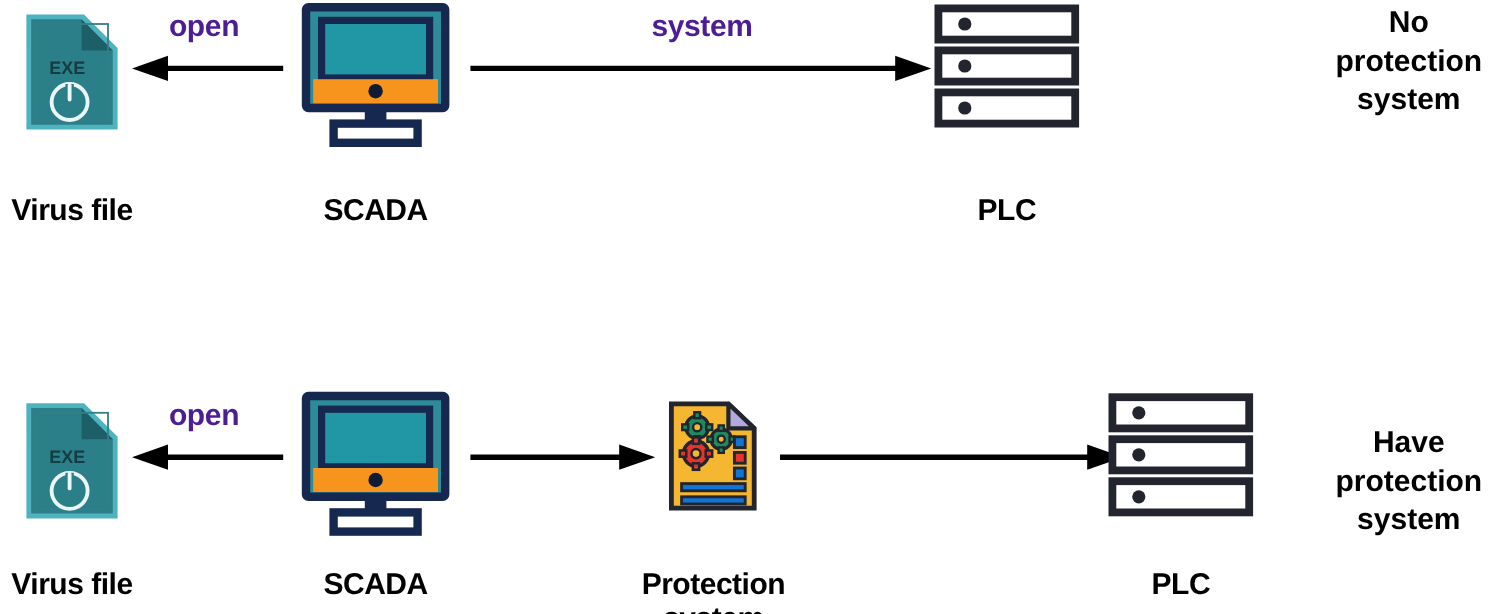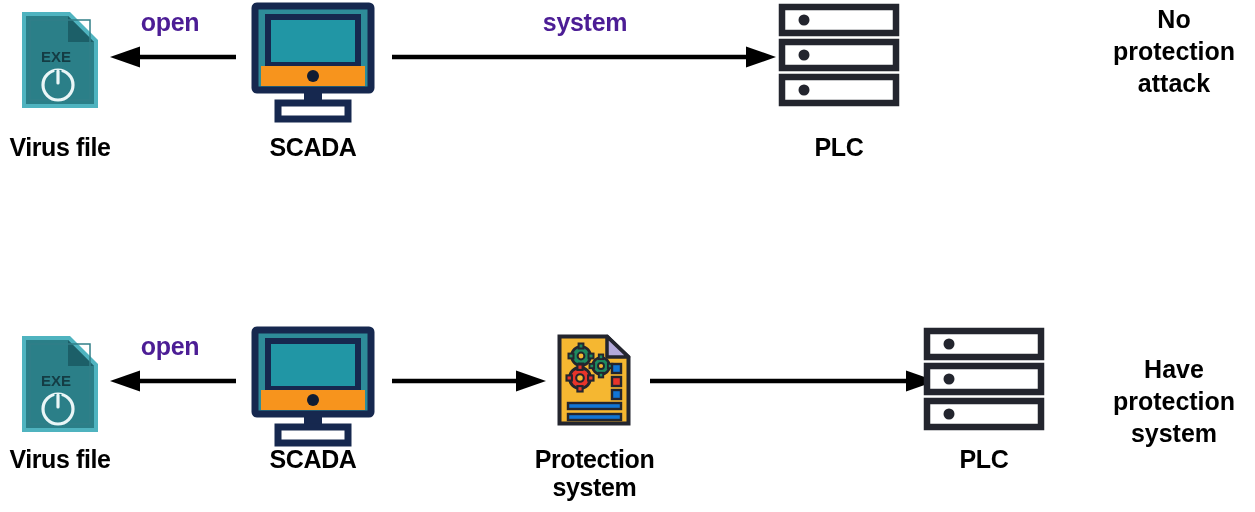--- a/index.html
+++ b/index.html
@@ -20,20 +20,21 @@
   .caption {
     position: absolute;
     text-align: center;
     font-family: "Liberation Sans", sans-serif;
     font-weight: bold;
     color: #000000;
     font-size: 25px;
     line-height: 1.12;
     letter-spacing: -0.4px;
     white-space: pre-line;
+    margin-top: 28px;
   }
   .side-note {
     position: absolute;
     text-align: center;
     font-family: "Liberation Sans", sans-serif;
     font-weight: bold;
     color: #000000;
     font-size: 25px;
     line-height: 1.28;
     white-space: pre-line;
@@ -95,21 +96,21 @@
     <circle cx="26" cy="16" r="5.5" fill="#23252E"></circle>
     <rect x="4" y="38" width="114" height="26" fill="#ffffff" stroke="#23252E" stroke-width="6.5"></rect>
     <circle cx="26" cy="51" r="5.5" fill="#23252E"></circle>
     <rect x="4" y="73" width="114" height="26" fill="#ffffff" stroke="#23252E" stroke-width="6.5"></rect>
     <circle cx="26" cy="86" r="5.5" fill="#23252E"></circle>
   </svg>
   <div class="caption" style="left:779px; top:133px; width:120px;">PLC</div>
 
   <div class="side-note" style="left:1093px; top:3px; width:162px;">No
 protection
-attack</div>
+system</div>
 
   <svg class="icon-svg" style="left:18px; top:332px;" width="84" height="104" viewBox="0 0 84 104" aria-hidden="true">
     <path d="M4 4 H52 L80 32 V100 H4 Z" fill="#4FB3BF"></path>
     <path d="M8 8 H50 L76 34 V96 H8 Z" fill="#2B7F88"></path>
     <path d="M50 8 L76 34 H50 Z" fill="#1C5F68"></path>
     <rect x="12" y="12" width="60" height="80" fill="none" stroke="#327F88" stroke-width="1.5"></rect>
     <text x="38" y="54" text-anchor="middle" font-family="Liberation Sans, sans-serif" font-size="15" font-weight="bold" fill="#143C44">EXE</text>
     <circle cx="40" cy="77" r="15" fill="none" stroke="#EAF6F7" stroke-width="3.2"></circle>
     <line x1="40" y1="62" x2="40" y2="76" stroke="#2B7F88" stroke-width="7" stroke-linecap="butt"></line>
     <line x1="40" y1="63" x2="40" y2="75" stroke="#EAF6F7" stroke-width="3.2" stroke-linecap="round"></line>

